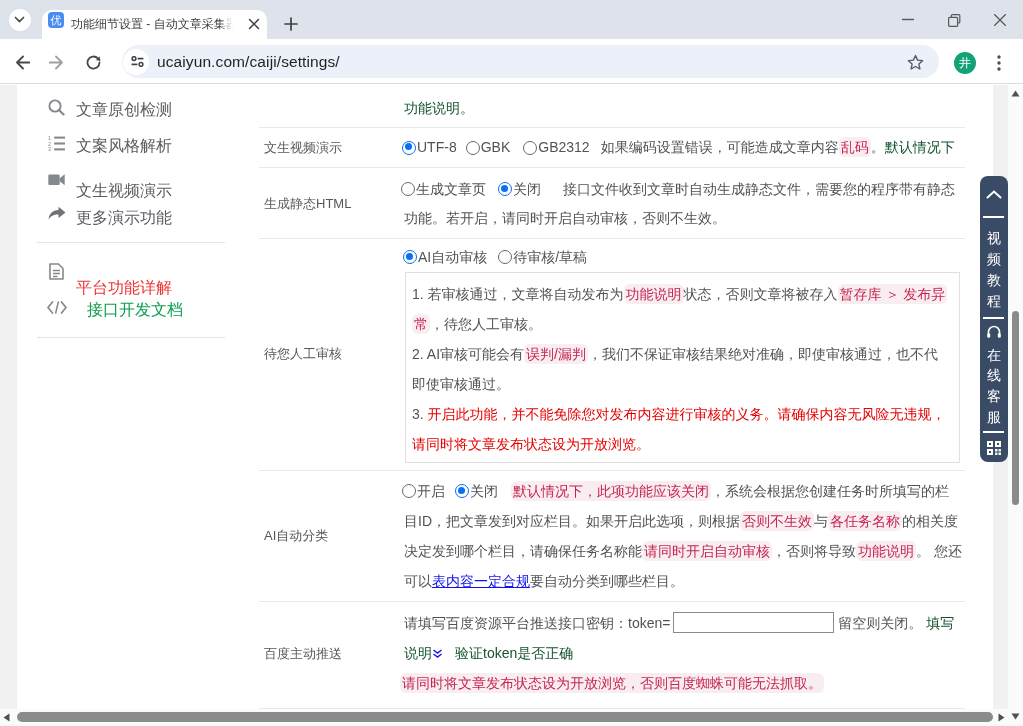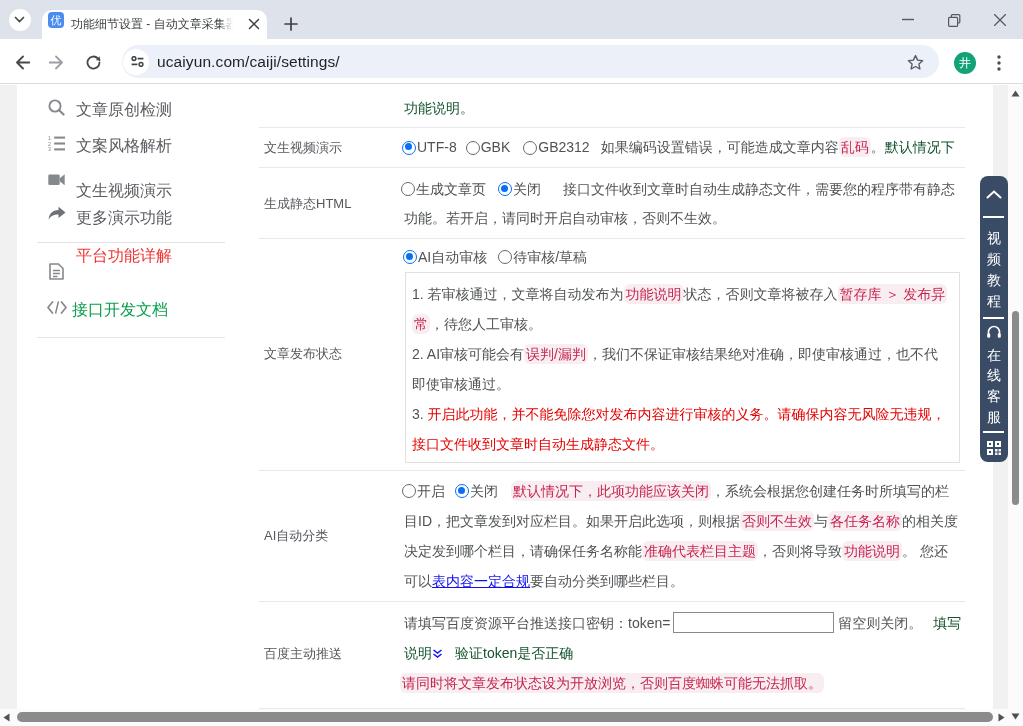--- a/index.html
+++ b/index.html
@@ -132,56 +132,56 @@
 <div class="abs snav" style="left:76px;top:181px">文生视频演示</div>
 <svg class="abs" style="left:48px;top:206px" width="18" height="17" viewBox="0 0 18 17">
     <path d="M10.5 0.8 L17.5 6.4 L10.5 12 V8.6 C5.5 8.6 2.6 10.2 0.7 13.8 C0.9 8.2 4.2 4.4 10.5 4.1 Z" fill="#6e7277"></path>
   </svg>
 <div class="abs snav" style="left:76px;top:207.5px">更多演示功能</div>
 <div class="abs sline" style="left:37px;top:242px;width:188px;"></div>
 <svg class="abs" style="left:49px;top:263px" width="15" height="17" viewBox="0 0 15 17" fill="none">
     <path d="M1 1 H9.5 L14 5.5 V16 H1 Z" stroke="#85888c" stroke-width="1.6" stroke-linejoin="round"></path>
     <path d="M4 7.5 H11 M4 10.5 H11 M4 13.5 H8.5" stroke="#85888c" stroke-width="1.3"></path>
   </svg>
-<div class="abs snav red" style="left:76px;top:246px">平台功能详解</div>
+<div class="abs snav red" style="left:76px;top:278px">平台功能详解</div>
 <svg class="abs" style="left:47px;top:301px" width="20" height="13" viewBox="0 0 20 13" fill="none">
     <path d="M5.5 1 L1 6.5 L5.5 12 M14.5 1 L19 6.5 L14.5 12" stroke="#85888c" stroke-width="1.7" stroke-linecap="round" stroke-linejoin="round"></path>
     <path d="M11.3 1 L8.7 12" stroke="#85888c" stroke-width="1.5" stroke-linecap="round"></path>
   </svg>
-<div class="abs snav green" style="left:72px;top:299.5px">接口开发文档</div>
+<div class="abs snav green" style="left:87px;top:299.5px">接口开发文档</div>
 <div class="abs sline" style="left:37px;top:337px;width:188px;"></div>
 
 <div class="abs tline" style="top:126.5px"></div>
 <div class="abs tline" style="top:167px"></div>
 <div class="abs tline" style="top:237.5px"></div>
 <div class="abs tline" style="top:470px"></div>
 <div class="abs tline" style="top:600.5px"></div>
 <div class="abs tline" style="top:707.5px"></div>
 <div class="abs cline" style="top:92.5px"><a href="#">功能说明。</a></div>
 <div class="abs lab" style="top:139px">文生视频演示</div>
 <div class="abs cline" style="top:132px;left:402px"><span class="radio on"></span>UTF-8<span class="gap" style="width:9px"></span><span class="radio"></span>GBK<span class="gap" style="width:13px"></span><span class="radio"></span>GB2312<span class="gap" style="width:11px"></span>如果编码设置错误，可能造成文章内容<span class="code">乱码</span>。<a href="#">默认情况下</a></div>
 <div class="abs lab" style="top:194.5px">生成静态HTML</div>
 <div class="abs cline" style="top:173.5px;left:401px"><span class="radio"></span>生成文章页<span class="gap" style="width:12px"></span><span class="radio on"></span>关闭<span class="gap" style="width:22px"></span>接口文件收到文章时自动生成静态文件，需要您的程序带有静态</div>
 <div class="abs cline" style="top:203px">功能。若开启，请同时开启自动审核，否则不生效。</div>
-<div class="abs lab" style="top:345px">文章发布状态</div>
+<div class="abs lab" style="top:345px">待您人工审核</div>
 <div class="abs cline" style="top:241.5px;left:403px"><span class="radio on"></span>AI自动审核<span class="gap" style="width:11px"></span><span class="radio"></span>待审核/草稿</div>
 <div class="abs" style="left:405px;top:272px;width:553px;height:189px;border:1px solid #e0e0e0;"></div>
 <div class="abs cline" style="top:278.5px;left:412px">1. 若审核通过，文章将自动发布为<span class="code">功能说明</span>状态，否则文章将被存入<span class="code" style="margin-right:0">暂存库 ＞ 发布异</span></div>
 <div class="abs cline" style="top:308.5px;left:412px"><span class="code" style="margin-left:0">常</span>，待您人工审核。</div>
 <div class="abs cline" style="top:338.5px;left:412px">2. AI审核可能会有<span class="code">误判/漏判</span>，我们不保证审核结果绝对准确，即使审核通过，也不代</div>
 <div class="abs cline" style="top:368.5px;left:412px">即使审核通过。</div>
 <div class="abs cline" style="top:398.5px;left:412px">3. <span class="red2">开启此功能，并不能免除您对发布内容进行审核的义务。请确保内容无风险无违规，</span></div>
-<div class="abs cline" style="top:428.5px;left:412px"><span class="red2">接口文件收到文章时自动生成静态文件。</span></div>
+<div class="abs cline" style="top:428.5px;left:412px"><span class="red2">请同时将文章发布状态设为开放浏览。</span></div>
 <div class="abs lab" style="top:527px">AI自动分类</div>
 <div class="abs cline" style="top:475.5px;left:402px"><span class="radio"></span>开启<span class="gap" style="width:10px"></span><span class="radio on"></span>关闭<span class="gap" style="width:13px"></span><span class="code">默认情况下，此项功能应该关闭</span>，系统会根据您创建任务时所填写的栏</div>
 <div class="abs cline" style="top:505.5px">目ID，把文章发到对应栏目。如果开启此选项，则根据<span class="code">否则不生效</span>与<span class="code">各任务名称</span>的相关度</div>
-<div class="abs cline" style="top:536px">决定发到哪个栏目，请确保任务名称能<span class="code">准确代表栏目主题</span>，否则将导致<span class="code">功能说明</span>。 您还</div>
+<div class="abs cline" style="top:536px">决定发到哪个栏目，请确保任务名称能<span class="code">请同时开启自动审核</span>，否则将导致<span class="code">功能说明</span>。 您还</div>
 <div class="abs cline" style="top:566px">可以<u class="lnk">表内容一定合规</u>要自动分类到哪些栏目。</div>
 <div class="abs lab" style="top:644.5px">百度主动推送</div>
-<div class="abs cline" style="top:607.5px">请填写百度资源平台推送接口密钥：token=<span style="display:inline-block;margin-left:3px;width:159px;height:19px;border:1px solid #8a8a8a;vertical-align:-5px;background:#fff;"></span> 留空则关闭。 <a href="#" style="margin-left:7px">填写</a></div>
+<div class="abs cline" style="top:607.5px">请填写百度资源平台推送接口密钥：token=<span style="display:inline-block;margin-left:3px;width:159px;height:19px;border:1px solid #8a8a8a;vertical-align:-5px;background:#fff;"></span> 留空则关闭。 <a href="#" style="margin-left:0">填写</a></div>
 <div class="abs cline" style="top:637.5px"><a href="#">说明<svg width="11" height="10" viewBox="0 0 11 10" style="vertical-align:-1px">
         <path d="M1.5 1 L5.5 4 L9.5 1 M1.5 5 L5.5 8 L9.5 5" stroke="#1212f0" stroke-width="1.5" fill="none"></path>
       </svg></a><span class="gap" style="width:12px"></span><a href="#">验证token是否正确</a></div>
 <div class="abs cline" style="top:667.5px"><span class="code" style="margin-left:-4px">请同时将文章发布状态设为开放浏览，否则百度蜘蛛可能无法抓取。</span></div>
 
 <div class="abs" id="fbar"></div>
 <svg class="abs" style="left:986px;top:190px" width="16" height="9" viewBox="0 0 16 9">
     <path d="M1.5 7.5 L8 1.5 L14.5 7.5" stroke="#fff" stroke-width="2" fill="none" stroke-linecap="round"></path>
   </svg>
 <div class="abs fsep" style="top:216px"></div>

